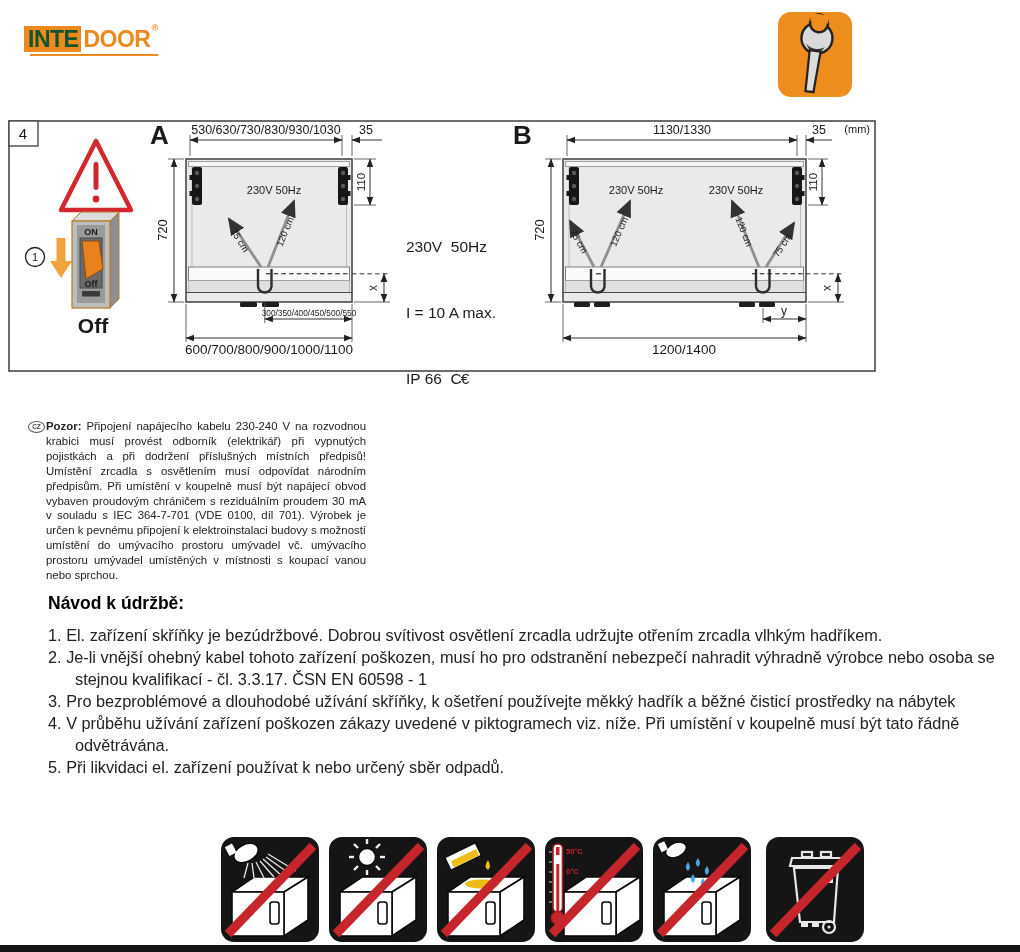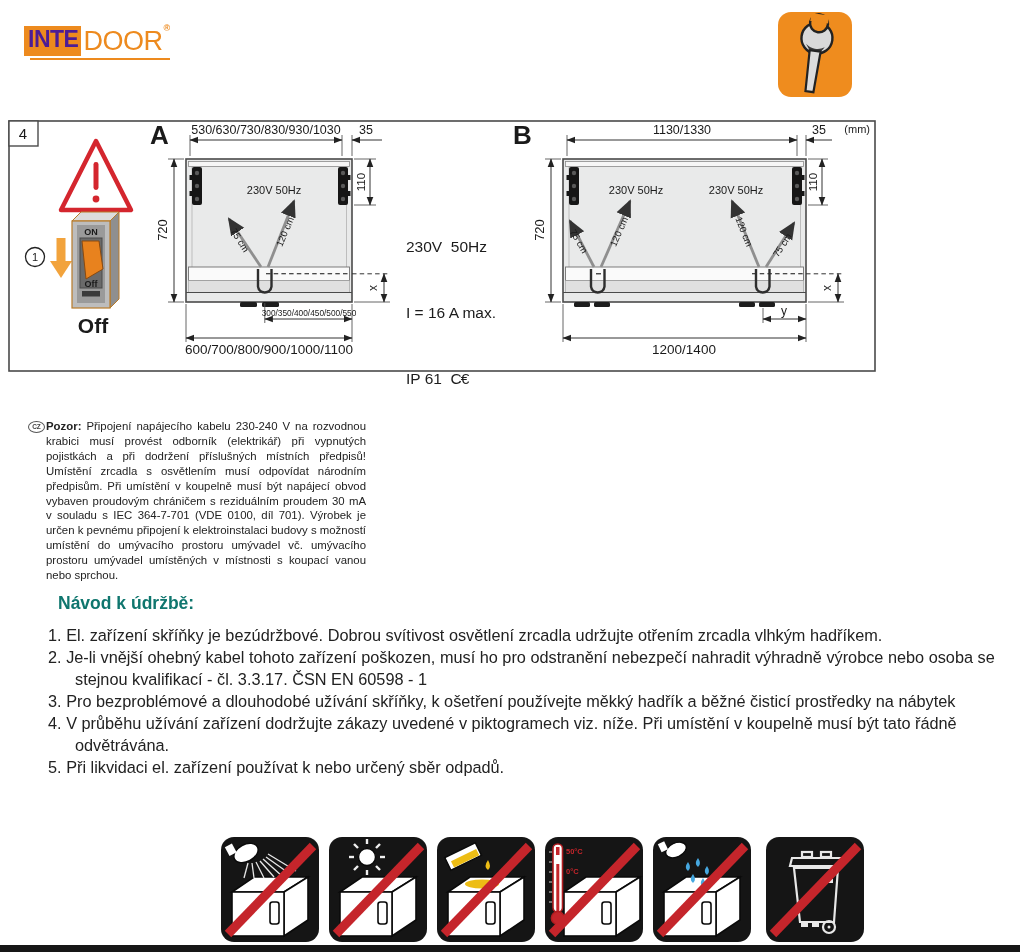--- a/index.html
+++ b/index.html
@@ -1,40 +1,40 @@
 <!DOCTYPE html>
 <html><head>
 <meta charset="utf-8">
 <style>
   html,body{margin:0;padding:0;background:#fff;}
   .page{position:relative;width:1020px;height:952px;background:#fff;overflow:hidden;
         font-family:"Liberation Sans",sans-serif;color:#1a1a1a;}
   
   .logo{position:absolute;left:24px;top:26px;}
   .logo-row{display:flex;align-items:stretch;line-height:1;}
-  .logo-inte{background:#ED8A1E;color:#4c1d95;font-weight:bold;font-size:23px;padding:2px 3px 1px 4px;letter-spacing:-.5px;}
-  .logo-door{color:#ED8A1E;font-weight:normal;font-size:27px;padding:2px 1px 1px 2px;letter-spacing:-.5px;}
+  .logo-inte{background:#ED8A1E;color:#14532d;font-weight:bold;font-size:23px;padding:2px 3px 1px 4px;letter-spacing:-.5px;}
+  .logo-door{color:#ED8A1E;font-weight:bold;font-size:23px;padding:2px 1px 1px 2px;letter-spacing:-.5px;}
   .logo-reg{color:#ED8A1E;font-size:9px;font-weight:bold;margin-top:-2px;}
   .logo-underline{height:2px;background:#ED8A1E;margin-top:2px;margin-left:6px;}
   .doc-title{position:absolute;left:290px;top:30px;width:300px;text-align:center;
              font-size:37px;font-weight:bold;letter-spacing:.5px;color:#111;}
   .wrench-tile{position:absolute;left:778px;top:12px;}
   
   .diagram{position:absolute;left:8px;top:120px;}
   .diagram svg text{font-family:"Liberation Sans",sans-serif;fill:#1a1a1a;}
   .spec-block{position:absolute;left:406px;top:192px;font-size:15.5px;line-height:22px;color:#1c1c1c;white-space:pre;}
   .spec-ce{letter-spacing:-1px;}
   
   .warning{position:absolute;left:28px;top:380px;width:338px;font-size:11.4px;line-height:14.9px;
            text-align:justify;color:#222;margin-top:39px;}
   .cz-badge{position:absolute;left:0;top:2px;width:15px;height:10px;border:1px solid #555;border-radius:50%;
             font-size:6.5px;font-weight:bold;color:#444;display:flex;align-items:center;justify-content:center;}
   .warning-text{margin-left:18px;}
   
-  .maint-heading{position:absolute;left:48px;top:593px;font-size:17.5px;font-weight:bold;color:#0f766e;margin-left:10px;}
+  .maint-heading{position:absolute;left:48px;top:593px;font-size:17.5px;font-weight:bold;color:#000000;}
   .maint-list{position:absolute;left:48px;top:624px;width:965px;margin:0;padding:0;
               font-size:16.3px;line-height:22px;color:#222;counter-reset:mi;}
   .maint-list li{list-style:none;counter-increment:mi;padding-left:27px;text-indent:-27px;margin:0;}
   .maint-list li::before{content:counter(mi) ". ";}
   
   .picto{position:absolute;top:836px;text-align:right;}
   .p1{left:220px}.p2{left:328px}.p3{left:436px}.p4{left:544px}.p5{left:652px}.p6{left:765px}
   .bottom-bar{position:absolute;left:0;top:945px;width:1020px;height:7px;background:#161616;}
 </style>
 </head>
@@ -256,35 +256,35 @@
 
         <line x1="555" y1="184" x2="555" y2="222" stroke="#555" stroke-width=".9"></line>
         <line x1="555" y1="218" x2="798" y2="218" stroke="#333" stroke-width="1" marker-start="url(#ah)" marker-end="url(#ah)"></line>
         <text x="676" y="234" font-size="13.5" text-anchor="middle">1200/1400</text>
       </g>
     </svg>
   </div>
 
   <div class="spec-block">
     <div>230V  50Hz</div>
-    <div>I = 16 A max.</div>
-    <div><span>IP 61</span>  <span class="spec-ce">C€</span></div>
+    <div>I = 10 A max.</div>
+    <div><span>IP 66</span>  <span class="spec-ce">C€</span></div>
   </div>
 
   <div class="warning">
     <span class="cz-badge">CZ</span>
     <div class="warning-text"><b>Pozor:</b><span> Připojení napájecího kabelu 230-240 V na rozvodnou krabici musí provést odborník (elektrikář) při vypnutých pojistkách a při dodržení příslušných místních předpisů! Umístění zrcadla s osvětlením musí odpovídat národním předpisům. Při umístění v koupelně musí být napájecí obvod vybaven proudovým chráničem s reziduálním proudem 30 mA v souladu s IEC 364-7-701 (VDE 0100, díl 701). Výrobek je určen k pevnému připojení k elektroinstalaci budovy s možností umístění do umývacího prostoru umývadel vč. umývacího prostoru umývadel umístěných v místnosti s koupací vanou nebo sprchou.</span></div>
   </div>
 
   <div class="maint-heading">Návod k údržbě:</div>
   <ol class="maint-list">
     <li>El. zařízení skříňky je bezúdržbové. Dobrou svítivost osvětlení zrcadla udržujte otřením zrcadla vlhkým hadříkem.</li>
     <li>Je-li vnější ohebný kabel tohoto zařízení poškozen, musí ho pro odstranění nebezpečí nahradit výhradně výrobce nebo osoba se stejnou kvalifikací - čl. 3.3.17. ČSN EN 60598 - 1</li>
     <li>Pro bezproblémové a dlouhodobé užívání skříňky, k ošetření používejte měkký hadřík a běžné čisticí prostředky na nábytek</li>
-    <li>V průběhu užívání zařízení dodržujte zákazy uvedené v piktogramech viz. níže. Při umístění v koupelně musí být tato řádně odvětrávána.</li>
+    <li>V průběhu užívání zařízení poškozen zákazy uvedené v piktogramech viz. níže. Při umístění v koupelně musí být tato řádně odvětrávána.</li>
     <li>Při likvidaci el. zařízení používat k nebo určený sběr odpadů.</li>
   </ol>
 
   <div class="picto p1">
     <svg width="100" height="107" viewBox="0 0 100 107">
       <rect x="1" y="1" width="98" height="105" rx="13" fill="#151515"></rect>
       <polygon points="12,56 34,41 88,41 64,56" fill="#fff" stroke="#0a0a0a" stroke-width="1.6"></polygon>
       <polygon points="64,56 88,41 88,84 64,100" fill="#fff" stroke="#0a0a0a" stroke-width="1.6"></polygon>
       <rect x="12" y="56" width="52" height="44" fill="#fff" stroke="#0a0a0a" stroke-width="1.6"></rect>
       <rect x="50" y="66" width="9" height="22" rx="2.5" fill="#fff" stroke="#0a0a0a" stroke-width="1.6"></rect>

